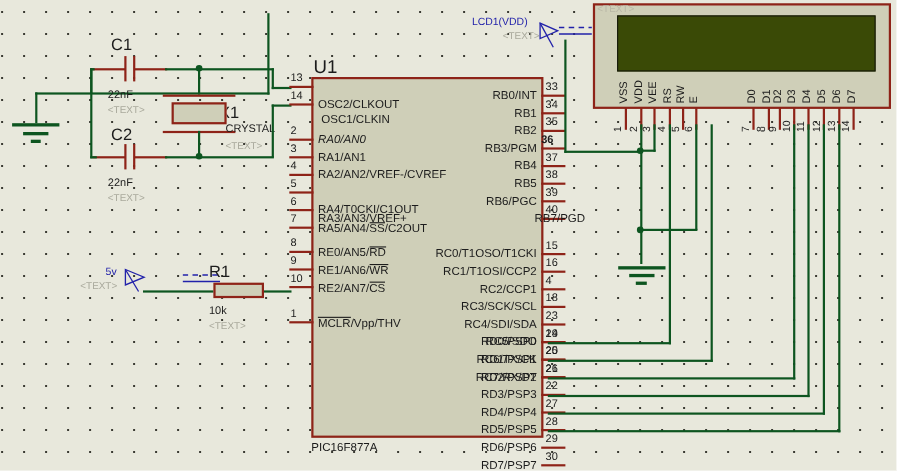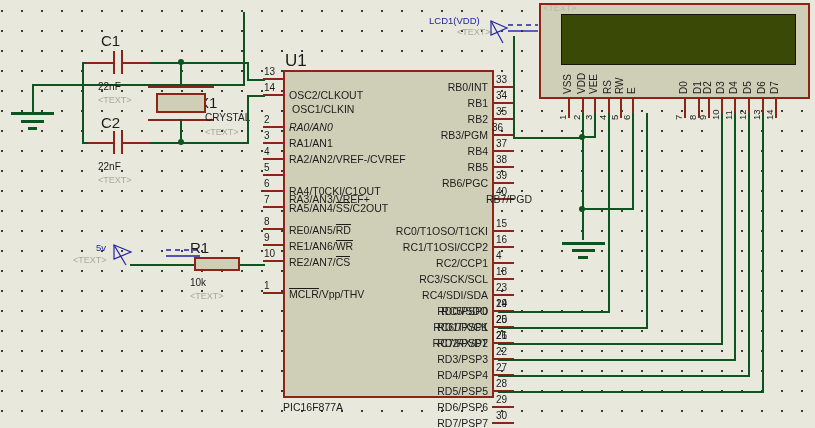--- a/index.html
+++ b/index.html
@@ -182,21 +182,21 @@
       <div class="ph" style="left: 492px; top: 86px; width: 22px;"></div>
       <div class="pinnum" style="left: 496px; top: 75px;">33</div>
       <div class="pinname r" style="left: 0px; top: 82px; width: 488px;">RB0/INT</div>
       <div class="ph" style="left: 492px; top: 102px; width: 22px;"></div>
       <div class="pinnum" style="left: 496px; top: 91px;">34</div>
       <div class="pinname r" style="left: 0px; top: 98px; width: 488px;">RB1</div>
       <div class="ph" style="left: 492px; top: 118px; width: 22px;"></div>
       <div class="pinnum" style="left: 496px; top: 107px;">35</div>
       <div class="pinname r" style="left: 0px; top: 114px; width: 488px;">RB2</div>
       <div class="ph" style="left: 492px; top: 134px; width: 22px;"></div>
-      <div class="pinnum" style="left: 492px; top: 123px;">36</div>
+      <div class="pinnum" style="left: 492px; top: 123px; font-weight: bold;">36</div>
       <div class="pinname r" style="left: 0px; top: 130px; width: 488px;">RB3/PGM</div>
       <div class="ph" style="left: 492px; top: 150px; width: 22px;"></div>
       <div class="pinnum" style="left: 496px; top: 139px;">37</div>
       <div class="pinname r" style="left: 0px; top: 146px; width: 488px;">RB4</div>
       <div class="ph" style="left: 492px; top: 166px; width: 22px;"></div>
       <div class="pinnum" style="left: 496px; top: 155px; text-align: center;">38</div>
       <div class="pinname r" style="left: 0px; top: 162px; width: 488px;">RB5</div>
       <div class="ph" style="left: 492px; top: 182px; width: 22px;"></div>
       <div class="pinnum" style="left: 496px; top: 171px;">39</div>
       <div class="pinname r" style="left: 0px; top: 178px; width: 488px;">RB6/PGC</div>

